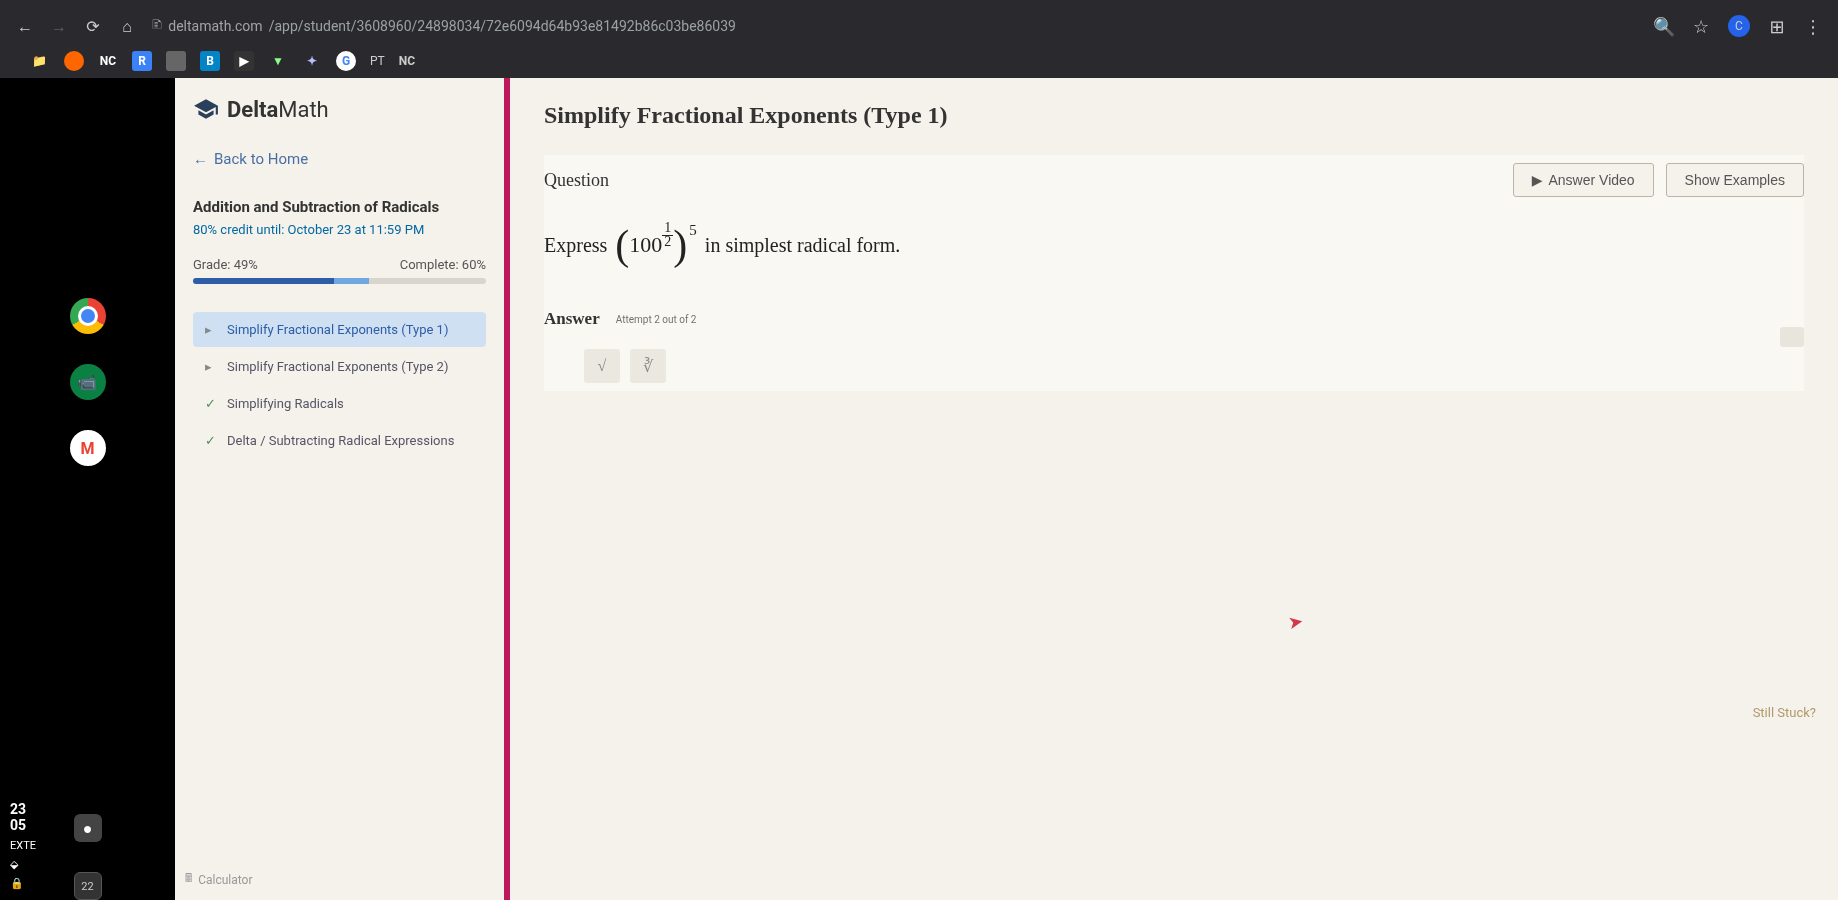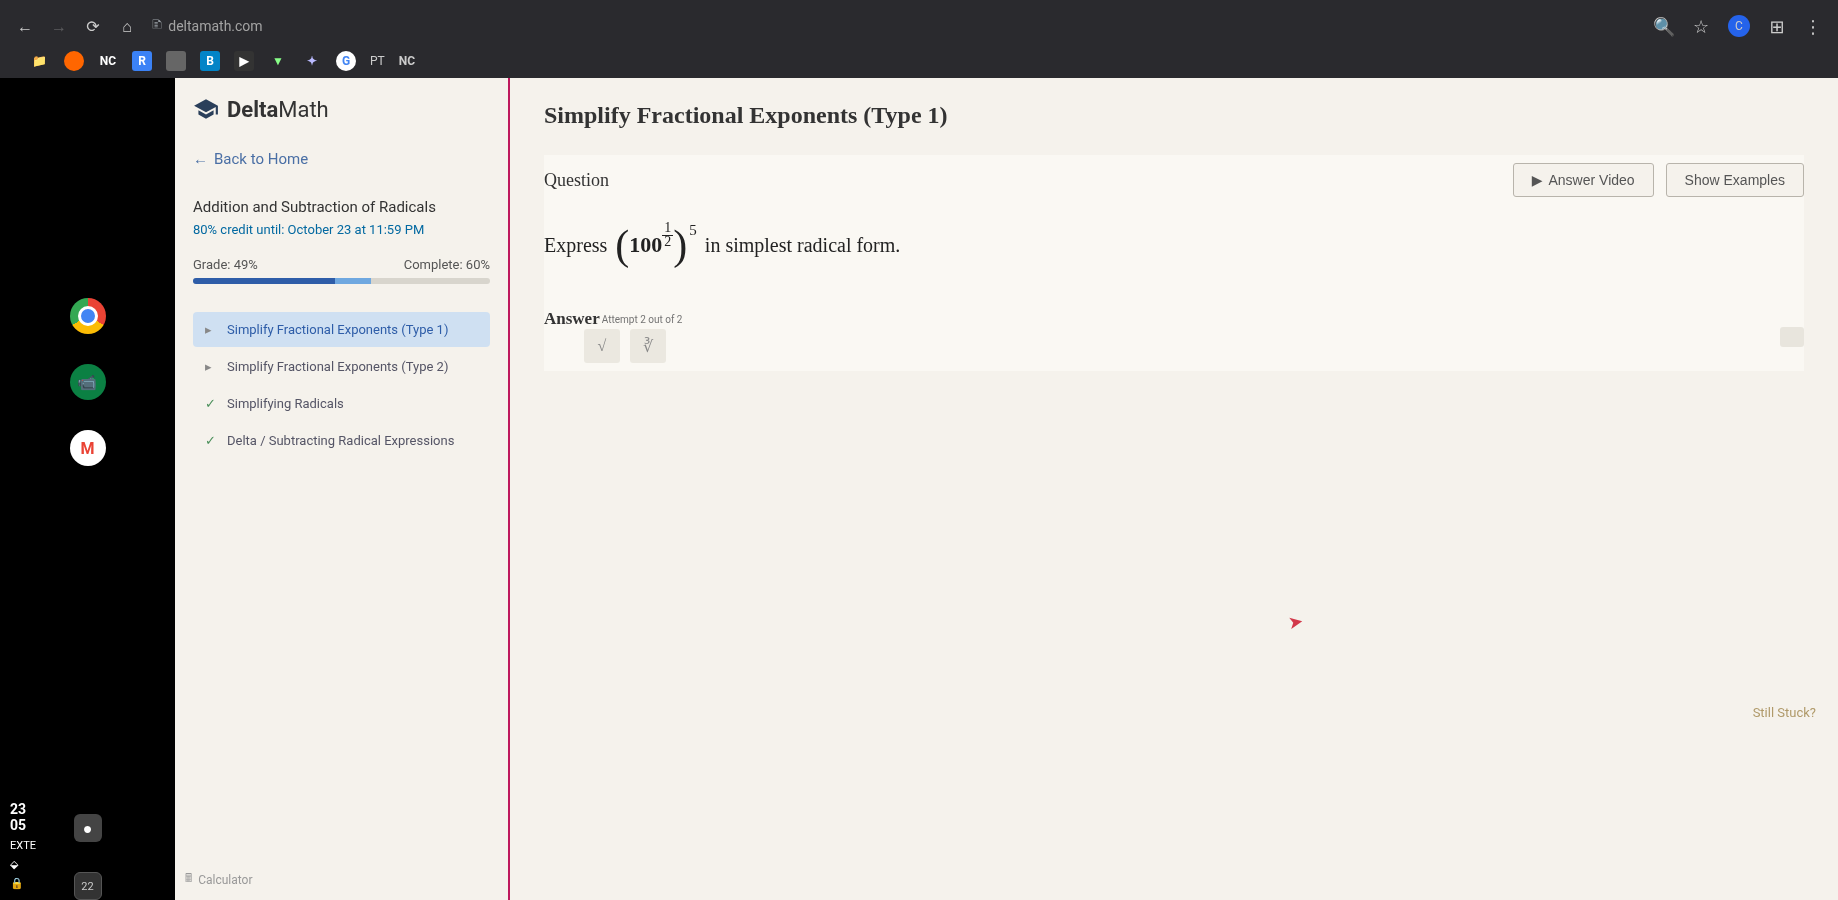--- a/index.html
+++ b/index.html
@@ -111,21 +111,21 @@
       top: 78px;
       right: 0;
       bottom: 0;
       background: #f5f2ec;
       display: flex;
     }
     .sidebar {
       width: 335px;
       background: #f5f2ec;
       padding: 18px 18px;
-      border-right: 2px solid #be185d;
+      border-right: 6px solid #be185d;
     }
     .logo-row {
       display: flex;
       align-items: center;
       gap: 8px;
       margin-bottom: 28px;
     }
     .logo-icon {
       width: 26px; height: 26px;
       color: #2a3f5a;
@@ -137,21 +137,21 @@
       font-size: 15px;
       display: flex;
       align-items: center;
       gap: 6px;
       margin-bottom: 30px;
       cursor: pointer;
     }
     .assignment-name {
       font-size: 15px;
       color: #333;
-      font-weight: 400;
+      font-weight: 700;
       margin-bottom: 6px;
     }
     .credit-line {
       font-size: 13px;
       color: #0369a1;
       margin-bottom: 20px;
     }
     .stats-row {
       display: flex;
       justify-content: space-between;
@@ -257,36 +257,37 @@
       display: flex;
       align-items: center;
       gap: 8px;
     }
     .math {
       display: inline-flex;
       align-items: center;
       position: relative;
     }
     .paren { font-size: 42px; font-weight: 300; }
-    .base { font-size: 22px; font-weight: bold; }
+    .base { font-size: 22px; }
     .inner-exp {
       position: relative;
       top: -10px;
       font-size: 14px;
       display: inline-flex;
       flex-direction: column;
       align-items: center;
       line-height: 0.9;
     }
     .inner-exp .num { border-bottom: 1px solid #222; padding: 0 2px; }
     .outer-exp { position: relative; top: -15px; font-size: 15px; margin-left: 2px; }
     .answer-row {
       display: flex;
       align-items: center;
-      gap: 2px;
+      gap: 16px;
+      margin-bottom: 20px;
     }
     .answer-label {
       font-family: Georgia, serif;
       font-size: 17px;
       font-weight: 600;
       color: #333;
     }
     .attempt { font-size: 10px; color: #737373; }
     .input-row { display: flex; align-items: center; gap: 14px; margin: 8px 0 14px 40px; }
     .answer-input {
@@ -351,20 +352,21 @@
 
 <div class="browser-chrome">
   <div class="top-bar">
     <span class="nav-icon">←</span>
     <span class="nav-icon" style="opacity:.3">→</span>
     <span class="nav-icon">⟳</span>
     <span class="nav-icon">⌂</span>
     <div class="url-bar">
       <span>🗈</span>
       <span class="url-domain">deltamath.com</span>
+        <span>/app/student/3608960/24898034/72e6094d64b93e81492b86c03be86039</span>
     </div>
     <div class="right-icons">
       <span class="nav-icon">🔍</span>
       <span class="nav-icon">☆</span>
       <span class="nav-icon" style="background:#2563eb;border-radius:50%;width:22px;height:22px;font-size:12px;">C</span>
       <span class="nav-icon">⊞</span>
       <span class="nav-icon">⋮</span>
     </div>
   </div>
   <div class="bookmarks-bar">

